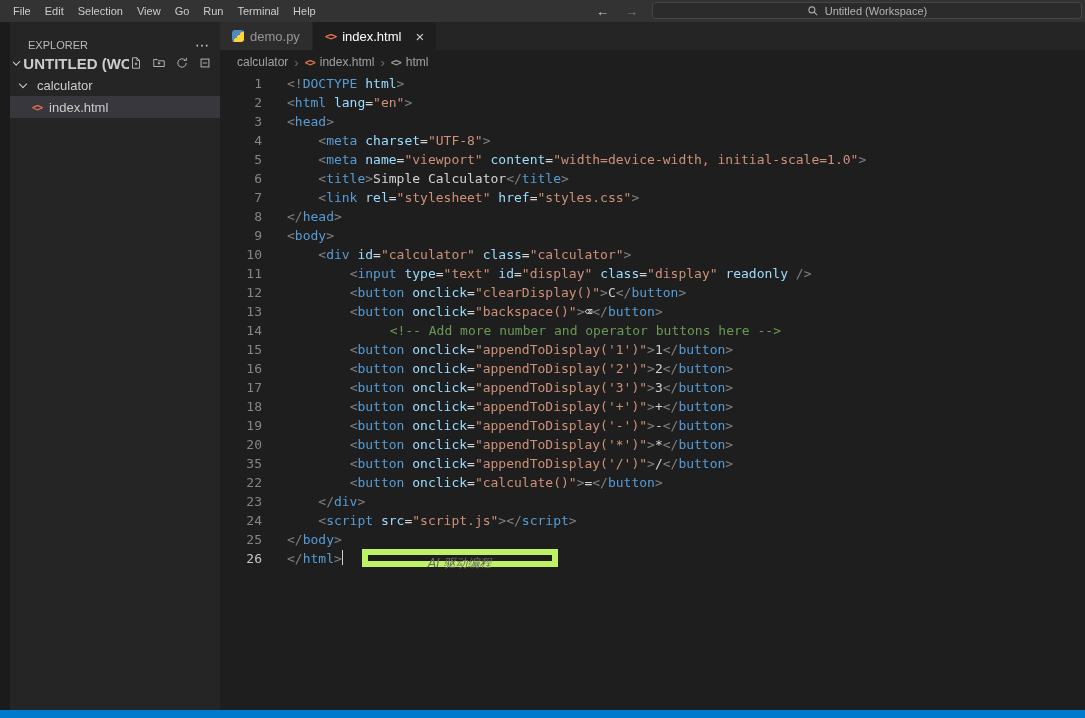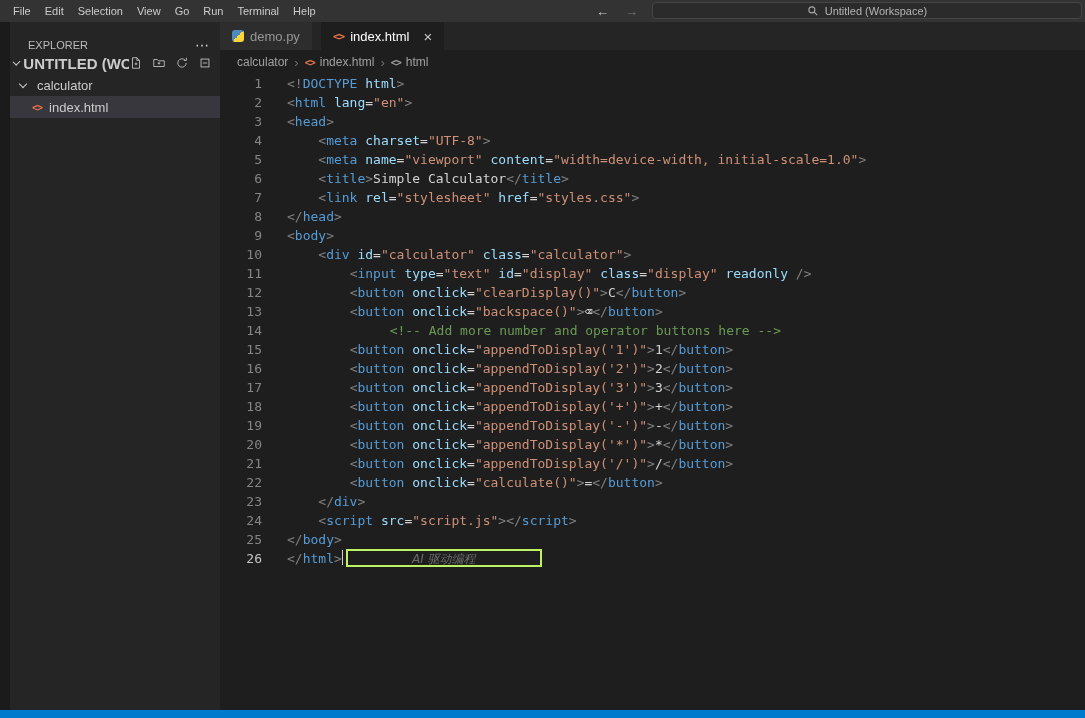--- a/index.html
+++ b/index.html
@@ -34,21 +34,21 @@
   .tree-row { height: 22px; display: flex; align-items: center; font-size: 13px; color: #cccccc; cursor: pointer; }
   .tree-row.selected { background: var(--selection-bg, #37373d); }
   .tree-row .chev { margin: 0 6px 2px 4px; }
   .file-icon { margin-right: 2px; }
   .tree-label { margin-left: 5px; }
   .html-glyph { font-family: "DejaVu Sans Mono", "Liberation Mono", monospace; font-size: 10px; font-weight: bold; letter-spacing: -1px; color: var(--html-icon, #e8734a); }
   .element-glyph { font-family: "DejaVu Sans Mono", "Liberation Mono", monospace; font-size: 10px; font-weight: bold; letter-spacing: -1px; color: #9d9d9d; }
 
   
   .editor { flex: 1 1 auto; display: flex; flex-direction: column; min-width: 0; background: var(--editor-bg, #1e1e1e); }
-  .tabbar { flex: 0 0 28px; background: var(--tabstrip-bg, #252526); display: flex; gap: 8px; }
+  .tabbar { flex: 0 0 28px; background: var(--tabstrip-bg, #252526); display: flex; }
   .tab { display: flex; align-items: center; gap: 6px; padding: 0 12px; font-size: 13px; color: #969696; background: var(--tab-inactive-bg, #2d2d2d); border-right: 1px solid #252526; cursor: pointer; }
   .tab.active { background: var(--tab-active-bg, #1e1e1e); color: #ffffff; }
   .py-icon { width: 12px; height: 12px; border-radius: 3px; background: linear-gradient(135deg, var(--python-blue, #4b8bbe) 50%, var(--python-yellow, #ffd43b) 50%); }
   .tab .html-glyph { font-size: 11px; }
   .tab-close { margin-left: 8px; font-size: 15px; color: #cccccc; line-height: 1; }
 
   .breadcrumbs { flex: 0 0 24px; display: flex; align-items: center; padding-left: 17px; font-size: 12px; color: #a0a0a0; }
   .bc-item { display: flex; align-items: center; gap: 5px; cursor: pointer; }
   .bc-sep { color: #6e6e6e; margin: 0 6px; font-size: 13px; }
 
@@ -59,21 +59,21 @@
   .code-line.current .gutter { color: #c6c6c6; }
   .line-content { white-space: pre; padding-left: 17px; }
   .tk-p { color: var(--tok-punct, #808080); }
   .tk-t { color: var(--tok-tag, #569cd6); }
   .tk-a { color: var(--tok-attr, #9cdcfe); }
   .tk-s { color: var(--tok-string, #ce9178); }
   .tk-x { color: var(--tok-text, #d4d4d4); }
   .tk-c { color: var(--tok-comment, #6a9955); margin-left: 40px; }
   .tk-l { color: var(--tok-string, #ce9178); }
   .cursor { display: inline-block; width: 0; border-left: 1.6px solid #d0d0d0; height: 15px; vertical-align: -2px; }
-  .ghost-box { display: inline-block; width: 196px; margin-left: 3px; height: 18px; line-height: 16px; border: 2px solid #bef264; color: var(--ghost-text, #6a6a6a); font-style: italic; font-size: 12px; text-align: center; vertical-align: top; font-family: "DejaVu Sans", "Liberation Sans", sans-serif; }
+  .ghost-box { display: inline-block; width: 196px; margin-left: 19px; height: 18px; line-height: 16px; border: 6px solid #bef264; color: var(--ghost-text, #6a6a6a); font-style: italic; font-size: 12px; text-align: center; vertical-align: top; font-family: "DejaVu Sans", "Liberation Sans", sans-serif; }
 
   
   .statusbar { flex: 0 0 8px; background: var(--statusbar-bg, #007acc); }
 </style>
 </head>
 <body>
 
 <div class="window">
 
   <div class="titlebar">
@@ -245,21 +245,21 @@
           </div>
           <div class="code-line">
             <span class="gutter">19</span>
             <span class="line-content"><span class="tk-x">        </span><span class="tk-p">&lt;</span><span class="tk-t">button</span><span class="tk-x"> </span><span class="tk-a">onclick</span><span class="tk-x">=</span><span class="tk-s">"appendToDisplay('-')"</span><span class="tk-p">&gt;</span><span class="tk-x">-</span><span class="tk-p">&lt;/</span><span class="tk-t">button</span><span class="tk-p">&gt;</span></span>
           </div>
           <div class="code-line">
             <span class="gutter">20</span>
             <span class="line-content"><span class="tk-x">        </span><span class="tk-p">&lt;</span><span class="tk-t">button</span><span class="tk-x"> </span><span class="tk-a">onclick</span><span class="tk-x">=</span><span class="tk-s">"appendToDisplay('*')"</span><span class="tk-p">&gt;</span><span class="tk-x">*</span><span class="tk-p">&lt;/</span><span class="tk-t">button</span><span class="tk-p">&gt;</span></span>
           </div>
           <div class="code-line">
-            <span class="gutter">21</span>
+            <span class="gutter">35</span>
             <span class="line-content"><span class="tk-x">        </span><span class="tk-p">&lt;</span><span class="tk-t">button</span><span class="tk-x"> </span><span class="tk-a">onclick</span><span class="tk-x">=</span><span class="tk-s">"appendToDisplay('/')"</span><span class="tk-p">&gt;</span><span class="tk-x">/</span><span class="tk-p">&lt;/</span><span class="tk-t">button</span><span class="tk-p">&gt;</span></span>
           </div>
           <div class="code-line">
             <span class="gutter">22</span>
             <span class="line-content"><span class="tk-x">        </span><span class="tk-p">&lt;</span><span class="tk-t">button</span><span class="tk-x"> </span><span class="tk-a">onclick</span><span class="tk-x">=</span><span class="tk-s">"calculate()"</span><span class="tk-p">&gt;</span><span class="tk-x">=</span><span class="tk-p">&lt;/</span><span class="tk-t">button</span><span class="tk-p">&gt;</span></span>
           </div>
           <div class="code-line">
             <span class="gutter">23</span>
             <span class="line-content"><span class="tk-x">    </span><span class="tk-p">&lt;/</span><span class="tk-t">div</span><span class="tk-p">&gt;</span></span>
           </div>

